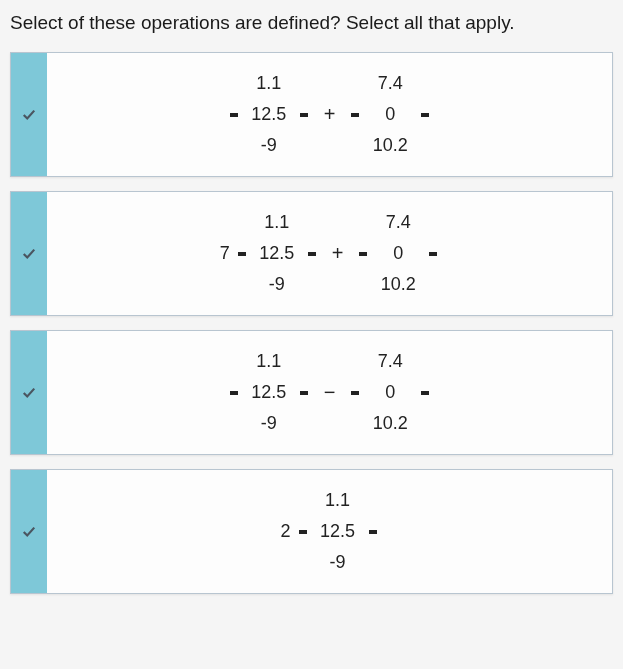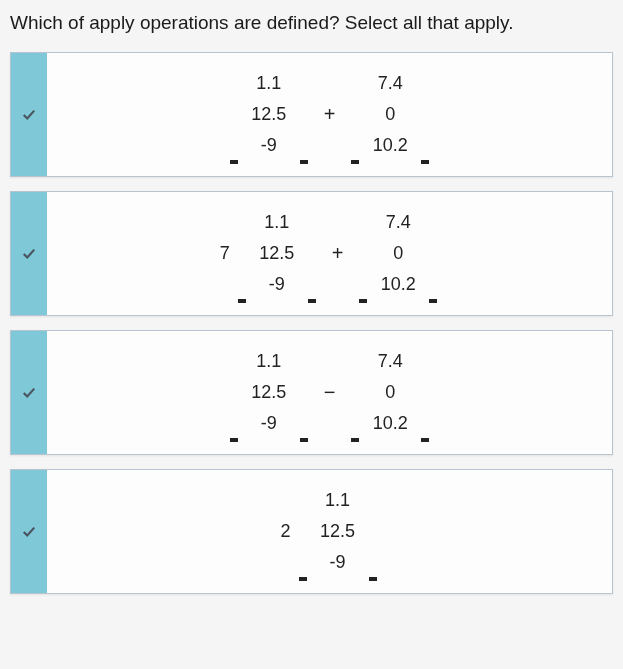--- a/index.html
+++ b/index.html
@@ -47,21 +47,21 @@
       align-items: center;
       gap: 8px;
       font-size: 18px;
     }
     .scalar {
       font-size: 18px;
       margin-right: -2px;
     }
     .matrix {
       display: flex;
-      align-items: flex-end;
+      align-items: center;
     }
     .bracket {
       width: 10px;
       position: relative;
     }
     .bracket::before, .bracket::after {
       content: '';
       position: absolute;
       width: 8px;
       height: 2px;
@@ -85,21 +85,21 @@
       font-size: 18px;
     }
     .op {
       font-size: 20px;
       padding: 0 6px;
     }
   </style>
 </head>
 <body>
 
-<div class="question">Which of apply operations are defined? Select all that apply.</div>
+<div class="question">Select of these operations are defined? Select all that apply.</div>
 
 <div class="option">
   <div class="handle">
     <svg viewBox="0 0 16 16">
         <path d="M2 8 L6 12 L14 3" stroke="#4a5560" stroke-width="2.5" fill="none"></path>
       </svg>
   </div>
   <div class="content">
     <div class="expr">
       <span class="matrix">

